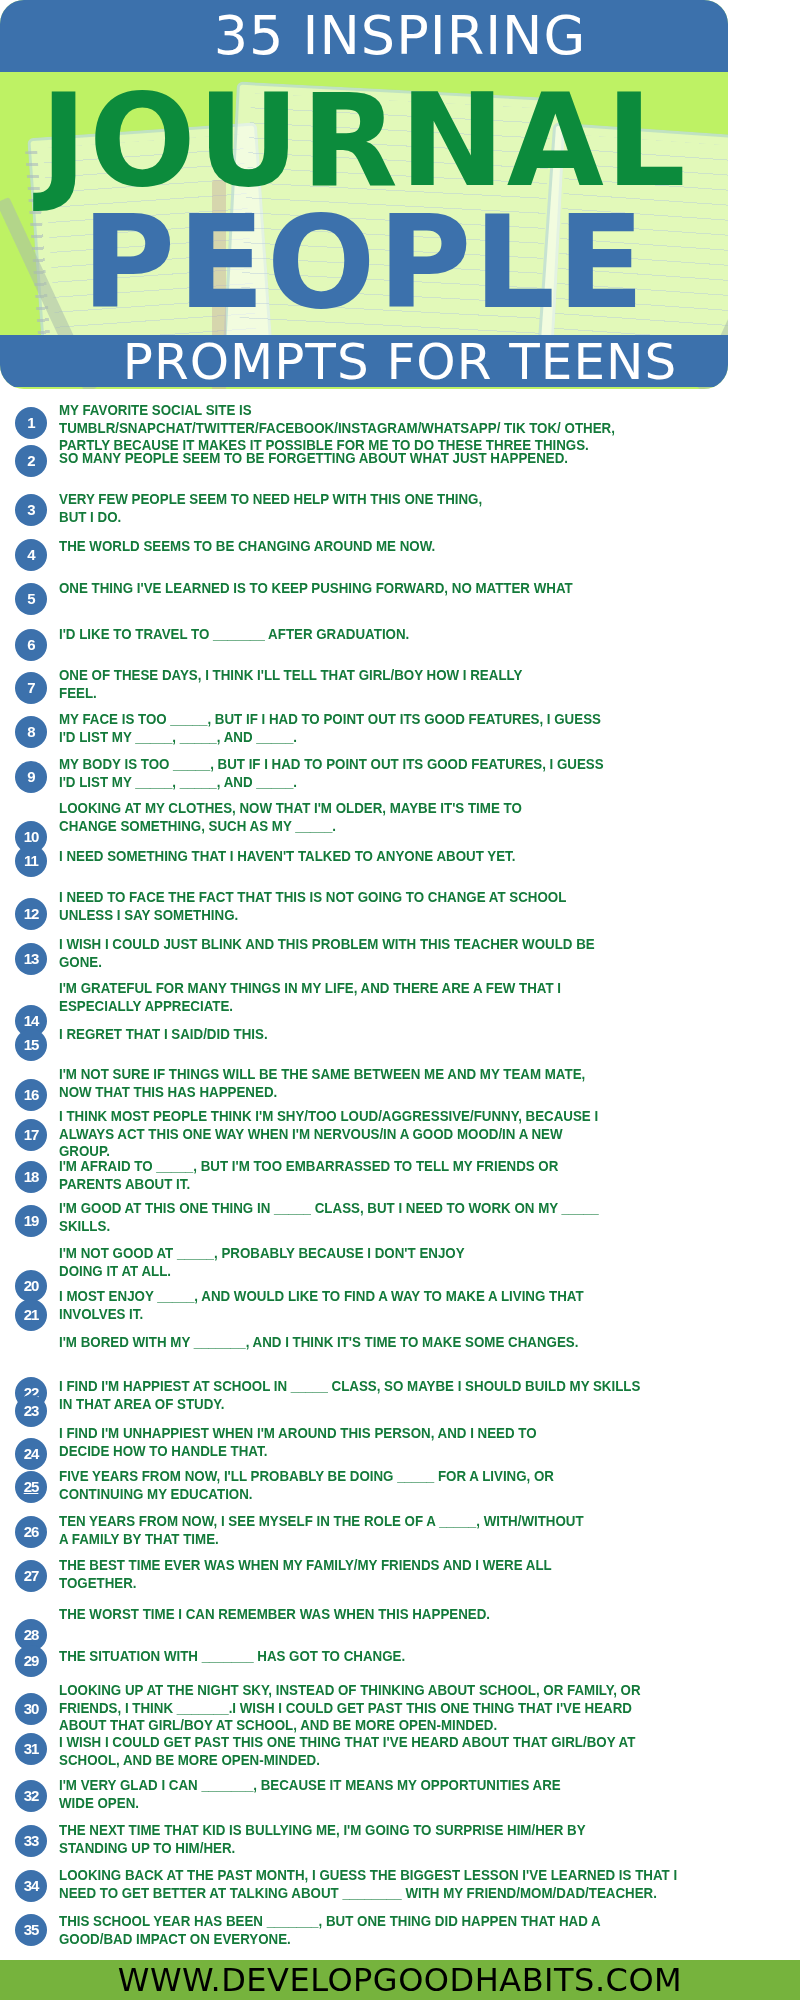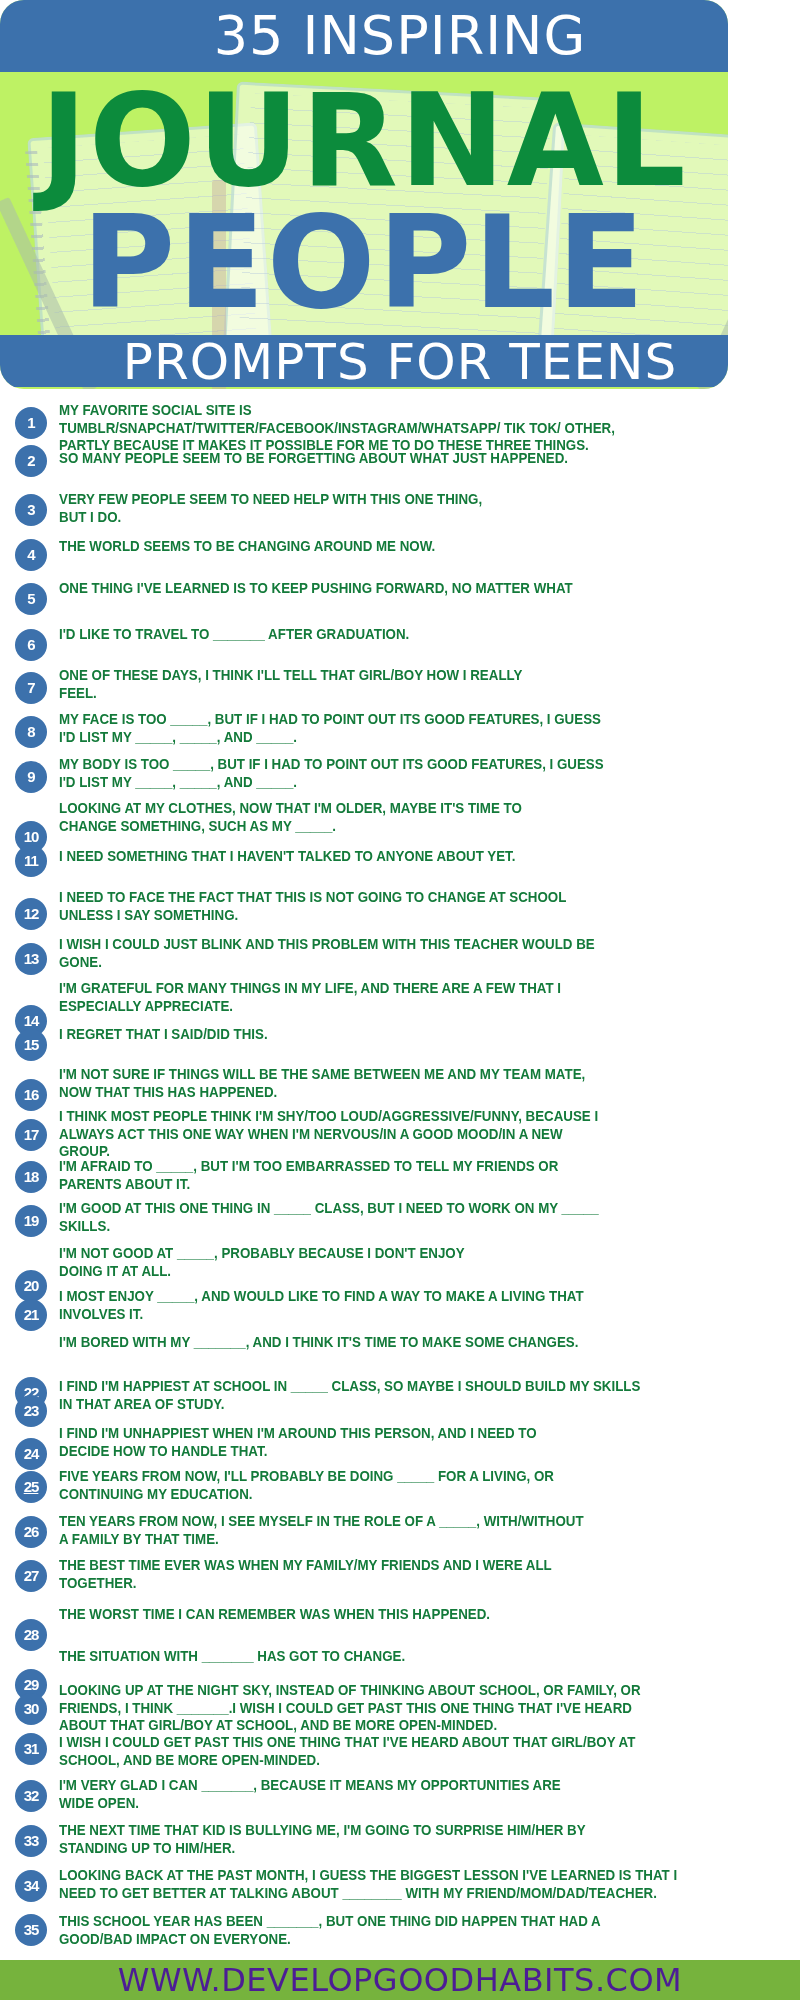--- a/index.html
+++ b/index.html
@@ -29,21 +29,21 @@
 
   .list { position: absolute; left: 0; top: 389px; width: 800px; height: 1571px; }
   .item { position: absolute; left: 0; width: 800px; }
   .num { position: absolute; left: 15px; width: 32px; height: 32px; border-radius: 50%; background: #3c71ac; color: #ffffff;
     font-family: "Liberation Sans", sans-serif; font-weight: bold; font-size: 15px; line-height: 32px; text-align: center;
     letter-spacing: -1px; }
   .txt { position: absolute; left: 59px; width: 730px; color: #137a3a; font-family: "Liberation Sans", sans-serif;
     font-weight: bold; font-size: 15.5px; line-height: 17.5px; transform-origin: left top; transform: scaleX(0.86); white-space: nowrap; }
 
   .footer { position: absolute; left: 0; top: 1960px; width: 800px; height: 40px; background: #76b33d; }
-  .footer .t { position: absolute; left: 0; right: 0; top: 0; text-align: center; color: #4c1d95;
+  .footer .t { position: absolute; left: 0; right: 0; top: 0; text-align: center; color: #000000;
     font-family: "DejaVu Sans", sans-serif; font-size: 32px; line-height: 40px; letter-spacing: 0.5px; }
 </style>
 </head>
 <body>
 
 <div class="header">
 
   <div class="nb" style="left:35px; top:130px; width:230px; height:230px; transform: rotate(-4deg);">
     <div class="lines"></div>
       <div class="rings" style="left:-6px;"></div>
@@ -254,21 +254,21 @@
         <div>TOGETHER.</div>
       </div>
     </div>
     <div class="item" style="top: 1216px;">
       <div class="num" style="top: 6px; margin-top: 8px;">28</div>
       <div class="txt" style="top: 0px;">
         <div>THE WORST TIME I CAN REMEMBER WAS WHEN THIS HAPPENED.</div>
       </div>
     </div>
     <div class="item" style="top: 1258px;">
-      <div class="num" style="top: -2px; margin-top: 24px;">29</div>
+      <div class="num" style="top: -2px;">29</div>
       <div class="txt" style="top: 0px;">
         <div>THE SITUATION WITH _______ HAS GOT TO CHANGE.</div>
       </div>
     </div>
     <div class="item" style="top: 1292px;">
       <div class="num" style="top: 12px;">30</div>
       <div class="txt" style="top: 0px;">
         <div>LOOKING UP AT THE NIGHT SKY, INSTEAD OF THINKING ABOUT SCHOOL, OR FAMILY, OR</div>
         <div>FRIENDS, I THINK _______.I WISH I COULD GET PAST THIS ONE THING THAT I'VE HEARD</div>
         <div>ABOUT THAT GIRL/BOY AT SCHOOL, AND BE MORE OPEN-MINDED.</div>

